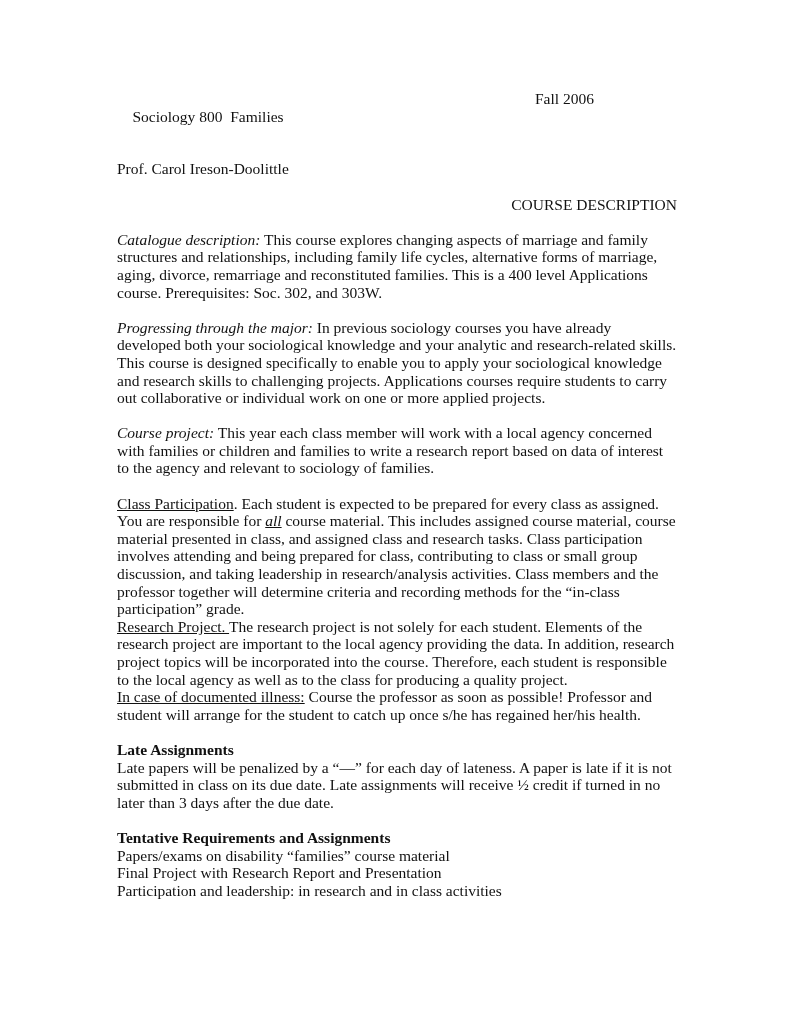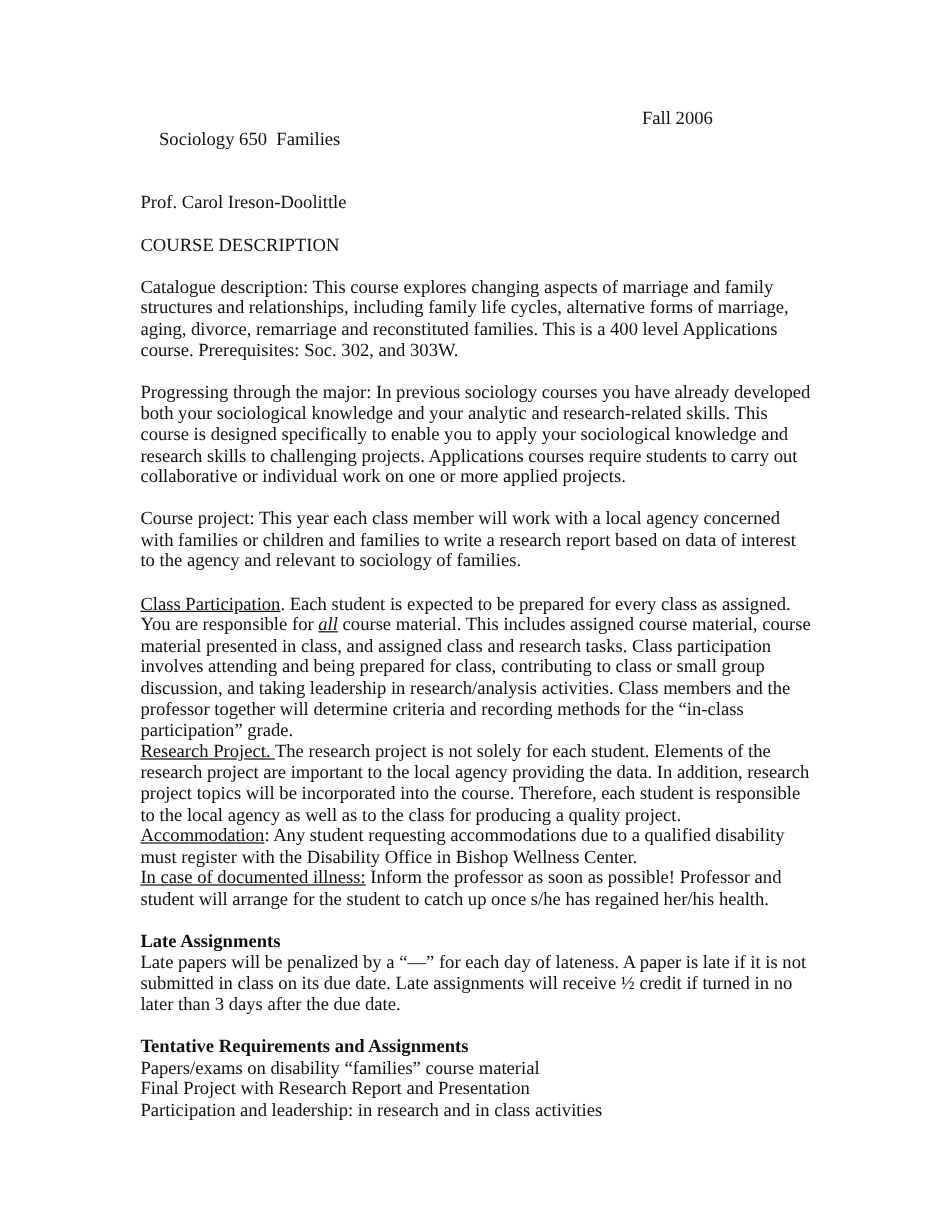--- a/index.html
+++ b/index.html
@@ -24,34 +24,34 @@
   .header-line {
     position: relative;
     white-space: pre-wrap;
   }
   .term {
     position: absolute;
     left: 418px;
     top: 0;
   }
   .doc-title {
-    text-align: left;
+    text-align: right;
   }
-  .lead-italic { }
+  .lead-italic { font-style: italic; }
   .emph { font-style: italic; text-decoration: underline; }
   .u { text-decoration: underline; }
   .heading-bold { font-weight: bold; }
 </style>
 </head>
 <body>
 
 <div class="page">
 
   <div class="para header-line">
-    <span>Sociology 650  Families</span>
+    <span>Sociology 800  Families</span>
     <span class="term">Fall 2006</span>
   </div>
   <div class="para">Prof. Carol Ireson-Doolittle</div>
 
   <div class="spacer"></div>
 
   <div class="para doc-title">COURSE DESCRIPTION</div>
 
   <div class="spacer"></div>
 
@@ -65,23 +65,22 @@
 
   <div class="para"><span class="lead-italic">Course project:</span><span> This year each class member will work with a local agency concerned with families or children and families to write a research report based on data of interest to the agency and relevant to sociology of families.</span></div>
 
   <div class="spacer"></div>
 
 
   <div class="para"><span class="u">Class Participation</span><span>. Each student is expected to be prepared for every class as assigned. You are responsible for </span><span class="emph">all</span><span> course material. This includes assigned course material, course material presented in class, and assigned class and research tasks. Class participation involves attending and being prepared for class, contributing to class or small group discussion, and taking leadership in research/analysis activities. Class members and the professor together will determine criteria and recording methods for the “in-class participation” grade.</span></div>
 
   <div class="para"><span class="u">Research Project. </span><span>The research project is not solely for each student. Elements of the research project are important to the local agency providing the data. In addition, research project topics will be incorporated into the course. Therefore, each student is responsible to the local agency as well as to the class for producing a quality project.</span></div>
 
-  <div class="para"><span class="u">Accommodation</span><span>: Any student requesting accommodations due to a qualified disability must register with the Disability Office in Bishop Wellness Center.</span></div>
 
-  <div class="para"><span class="u">In case of documented illness:</span><span> Inform the professor as soon as possible! Professor and student will arrange for the student to catch up once s/he has regained her/his health.</span></div>
+  <div class="para"><span class="u">In case of documented illness:</span><span> Course the professor as soon as possible! Professor and student will arrange for the student to catch up once s/he has regained her/his health.</span></div>
 
   <div class="spacer"></div>
 
   <div class="para heading-bold">Late Assignments</div>
   <div class="para">Late papers will be penalized by a “—” for each day of lateness. A paper is late if it is not submitted in class on its due date. Late assignments will receive ½ credit if turned in no later than 3 days after the due date.</div>
 
   <div class="spacer"></div>
 
   <div class="para heading-bold">Tentative Requirements and Assignments</div>
   <div class="para">Papers/exams on disability “families” course material</div>

